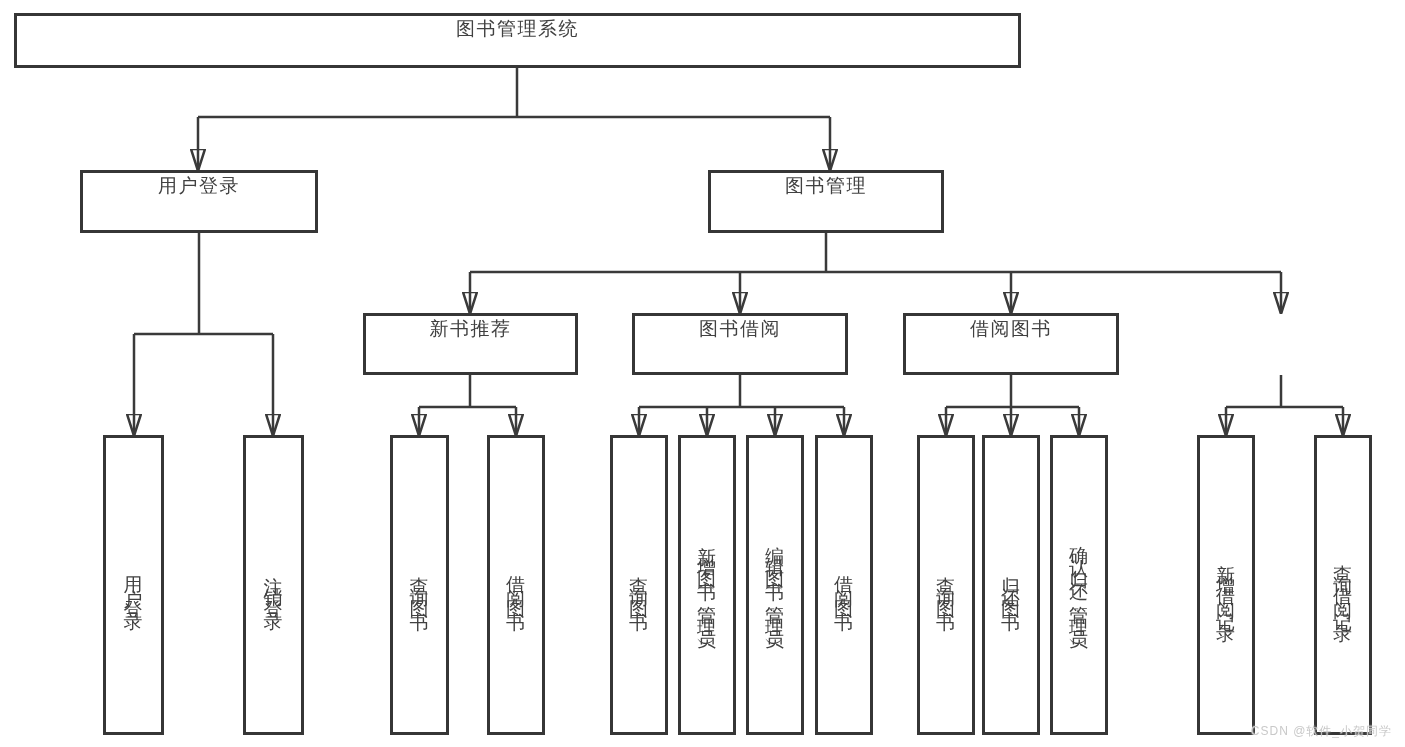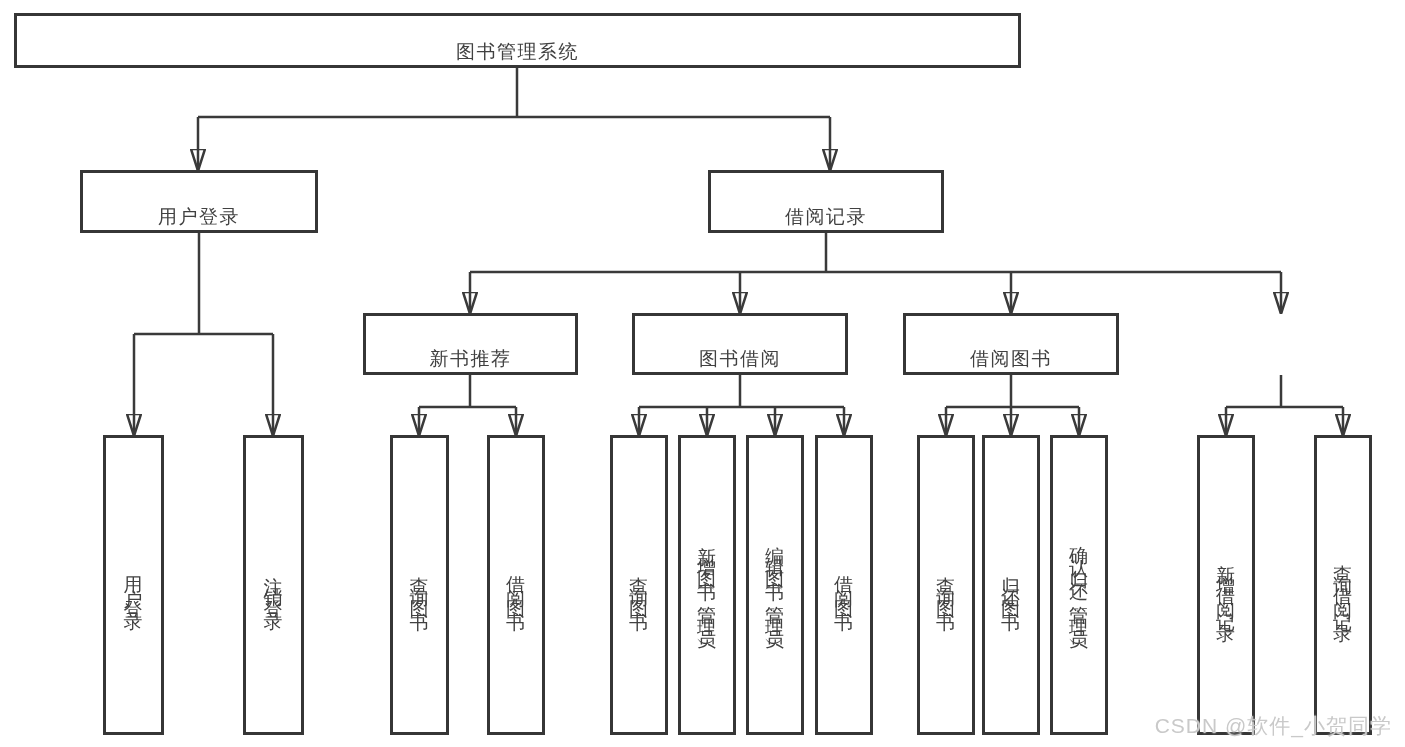--- a/index.html
+++ b/index.html
@@ -10,41 +10,41 @@
     font-family:"Liberation Sans", sans-serif;
     overflow:hidden;
   }
   .connectors{position:absolute;left:0;top:0;z-index:1;}
   .connectors path{stroke:#3a3a3a;stroke-width:2.5;fill:none;}
   .hbox{
     position:absolute;z-index:2;
     box-sizing:border-box;
     background:#ffffff;
     border:3px solid #363636;
-    display:flex;align-items:flex-end;justify-content:center;
+    display:flex;align-items:flex-start;justify-content:center;
   }
   .hlabel{
     font-size:19px;color:#414141;letter-spacing:1.5px;white-space:nowrap;
   }
   .vbox{
     position:absolute;z-index:2;top:435px;height:300px;
     box-sizing:border-box;
     background:#ffffff;
     border:3px solid #363636;
     display:flex;align-items:center;justify-content:center;
   }
   .vlabel{
     writing-mode:vertical-rl;
     font-size:19px;color:#414141;
     letter-spacing:12px;line-height:1;
     max-height:292px;
   }
   .watermark{
     position:absolute;right:13px;bottom:7px;z-index:5;
-    font-size:21px;color:#c9c9c9;letter-spacing:1px;
+    font-size:12px;color:#c9c9c9;letter-spacing:1px;
     text-shadow:0 0 2px #ffffff;
     white-space:nowrap;
   }
 </style>
 </head>
 <body>
 
 <div id="stage">
 
   <svg class="connectors" width="1405" height="747" viewBox="0 0 1405 747">
@@ -89,21 +89,21 @@
   </svg>
 
   <div class="hbox" style="left:14px;top:13px;width:1007px;height:55px">
     <span class="hlabel">图书管理系统</span>
   </div>
 
   <div class="hbox" style="left:80px;top:170px;width:238px;height:63px">
     <span class="hlabel">用户登录</span>
   </div>
   <div class="hbox" style="left:708px;top:170px;width:236px;height:63px">
-    <span class="hlabel">借阅记录</span>
+    <span class="hlabel">图书管理</span>
   </div>
 
   <div class="hbox" style="left:632px;top:313px;width:216px;height:62px">
     <span class="hlabel">图书借阅</span>
   </div>
   <div class="hbox" style="left:363px;top:313px;width:215px;height:62px">
     <span class="hlabel">新书推荐</span>
   </div>
   <div class="hbox" style="left:903px;top:313px;width:216px;height:62px">
     <span class="hlabel">借阅图书</span>

